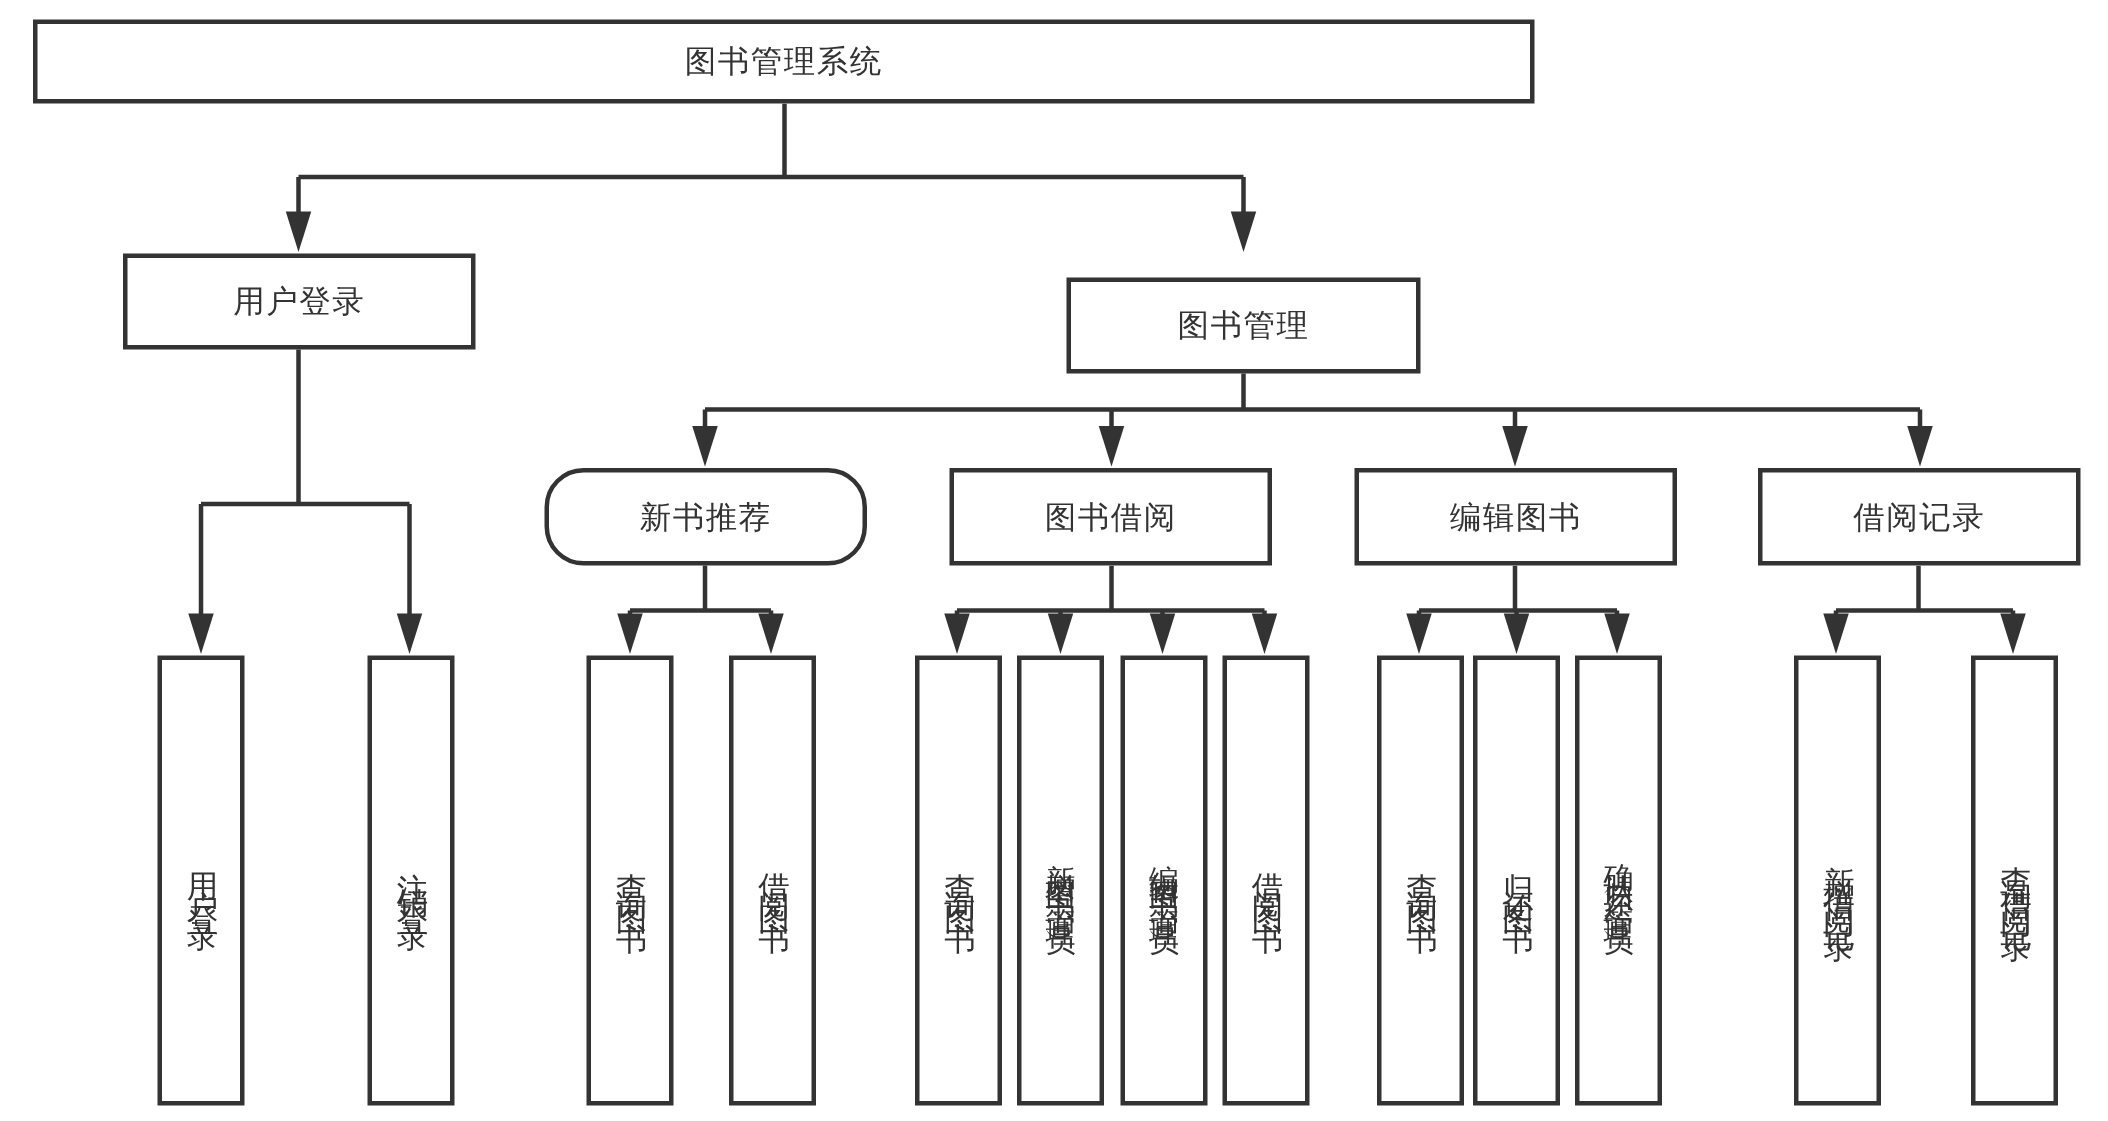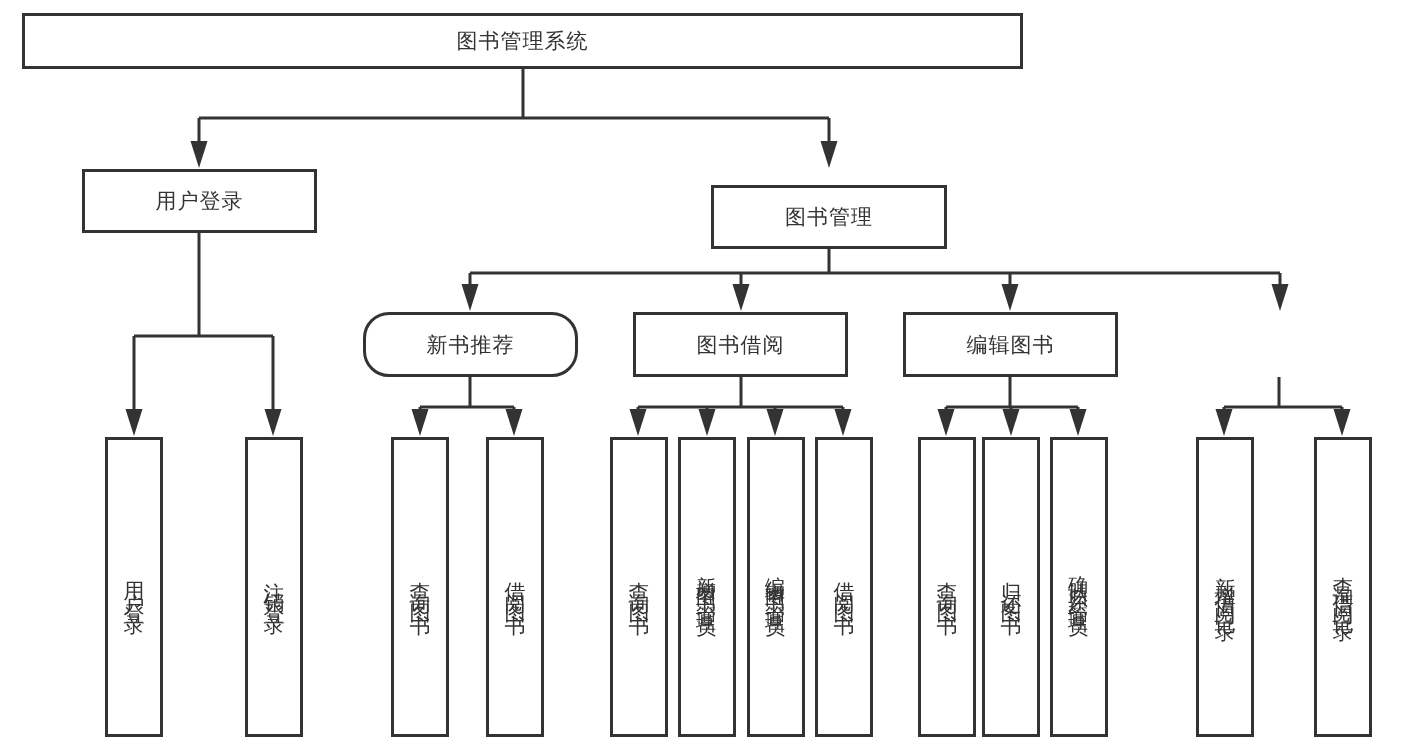--- a/index.html
+++ b/index.html
@@ -108,20 +108,21 @@
   </svg>
 
   <div class="hbox" style="left:22px; top:13px; width:1001px; height:56px;">图书管理系统</div>
 
   <div class="hbox" style="left:82px; top:169px; width:235px; height:64px;">用户登录</div>
   <div class="hbox" style="left:711px; top:169px; width:236px; height:64px;margin-top:16px;">图书管理</div>
 
   <div class="hbox" style="left:363px; top:312px; width:215px; height:65px;border-radius:26px;">新书推荐</div>
   <div class="hbox" style="left:633px; top:312px; width:215px; height:65px;">图书借阅</div>
   <div class="hbox" style="left:903px; top:312px; width:215px; height:65px;">编辑图书</div>
+  <div class="hbox" style="left:1172px; top:312px; width:215px; height:65px;">借阅记录</div>
 
   <div class="vbox" style="left:105px;">
     <span>用户登录</span>
   </div>
   <div class="vbox" style="left:245px;">
     <span>注销登录</span>
   </div>
 
   <div class="vbox" style="left:391px;">
     <span>查询图书</span>

